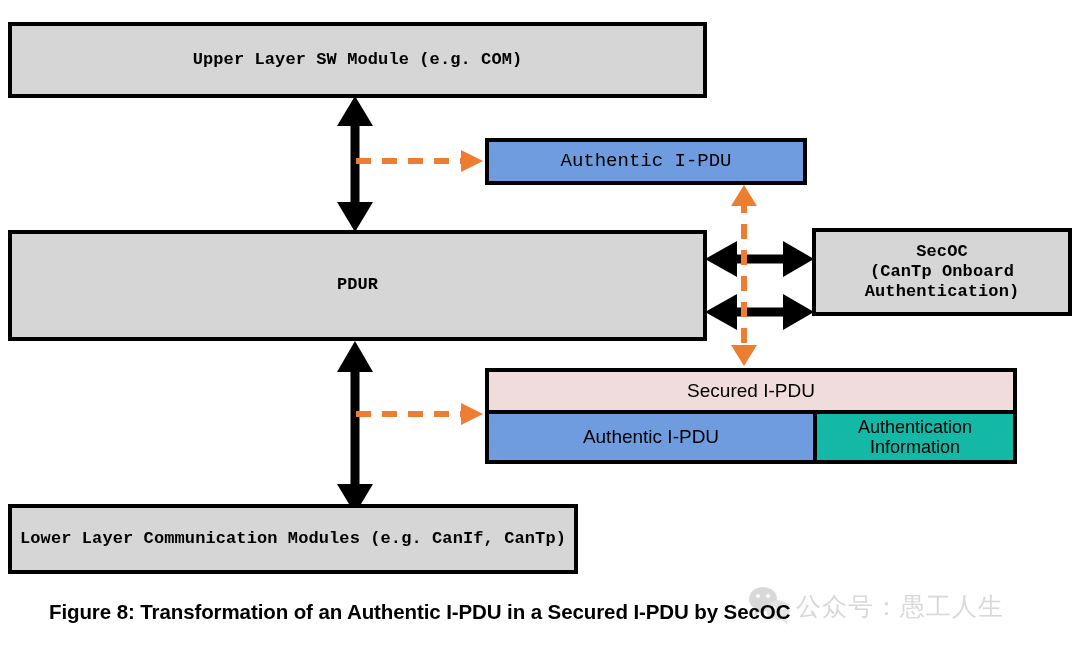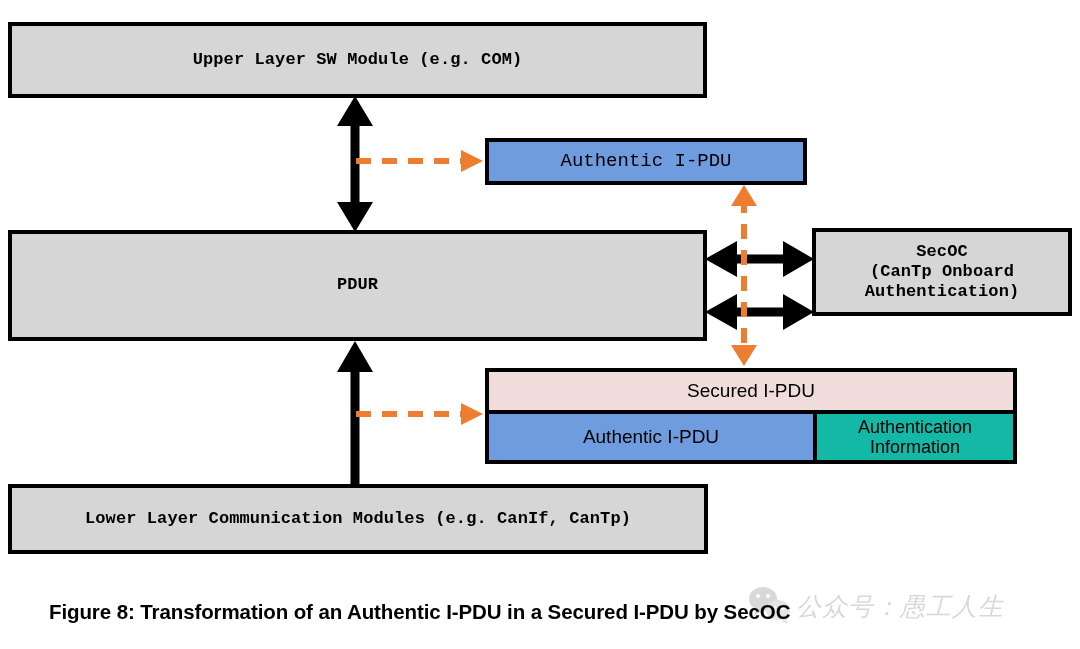--- a/index.html
+++ b/index.html
@@ -12,21 +12,21 @@
   .box{position:absolute;box-sizing:border-box;border:4px solid #000;
        display:flex;align-items:center;justify-content:center;text-align:center;font-family:Liberation Mono, monospace;}
   .box .lbl{line-height:1.18;}
 
   .gray{background:#d6d6d6;font-weight:bold;font-size:17px;letter-spacing:.1px;}
   .blue{background:#6f9cdf;font-weight:normal;font-size:19px;}
 
   
   #upper-layer{left:8px;  top:22px;  width:699px; height:76px;}
   #pdur{       left:8px;  top:230px; width:699px; height:111px;}
-  #lower-layer{left:8px;  top:484px; width:700px; height:70px;}
+  #lower-layer{left:8px;  top:504px; width:570px; height:70px;}
   #secoc{      left:812px;top:228px; width:260px; height:88px;}
   #auth-ipdu-1{left:485px;top:138px; width:322px; height:47px;}
 
   
   #secured-wrap{position:absolute;left:485px;top:368px;width:532px;height:96px;
                 box-sizing:border-box;border:4px solid #000;background:#000;padding-left:32px;}
   #secured-top{position:absolute;left:0;top:0;width:100%;height:38px;
                background:#f1dcdc;display:flex;align-items:center;justify-content:center;
                font-size:19px;}
   #secured-bottom{position:absolute;left:0;top:42px;width:100%;height:46px;display:flex;}
@@ -40,21 +40,21 @@
   #arrows{position:absolute;left:0;top:0;width:1080px;height:649px;pointer-events:none;}
 
   
   #caption{position:absolute;left:6px;top:600px;width:1000px;
            font-size:20.5px;font-weight:bold;letter-spacing:-.1px;white-space:nowrap;margin-left:43px;}
 
   
   #watermark{position:absolute;left:748px;top:586px;display:flex;align-items:center;
              gap:4px;opacity:.55;}
   #wm-text{font-size:25px;color:#b9b9b9;letter-spacing:1px;
-           font-family:"DejaVu Sans",sans-serif;font-style:italic;}
+           font-family:"DejaVu Sans",sans-serif;}
 </style>
 </head>
 <body>
 
 <div class="canvas">
 
   <svg id="arrows" viewBox="0 0 1080 649" xmlns="http://www.w3.org/2000/svg">
 
     <g>
       <line x1="355" y1="112" x2="355" y2="216" stroke="#000" stroke-width="9"></line>

